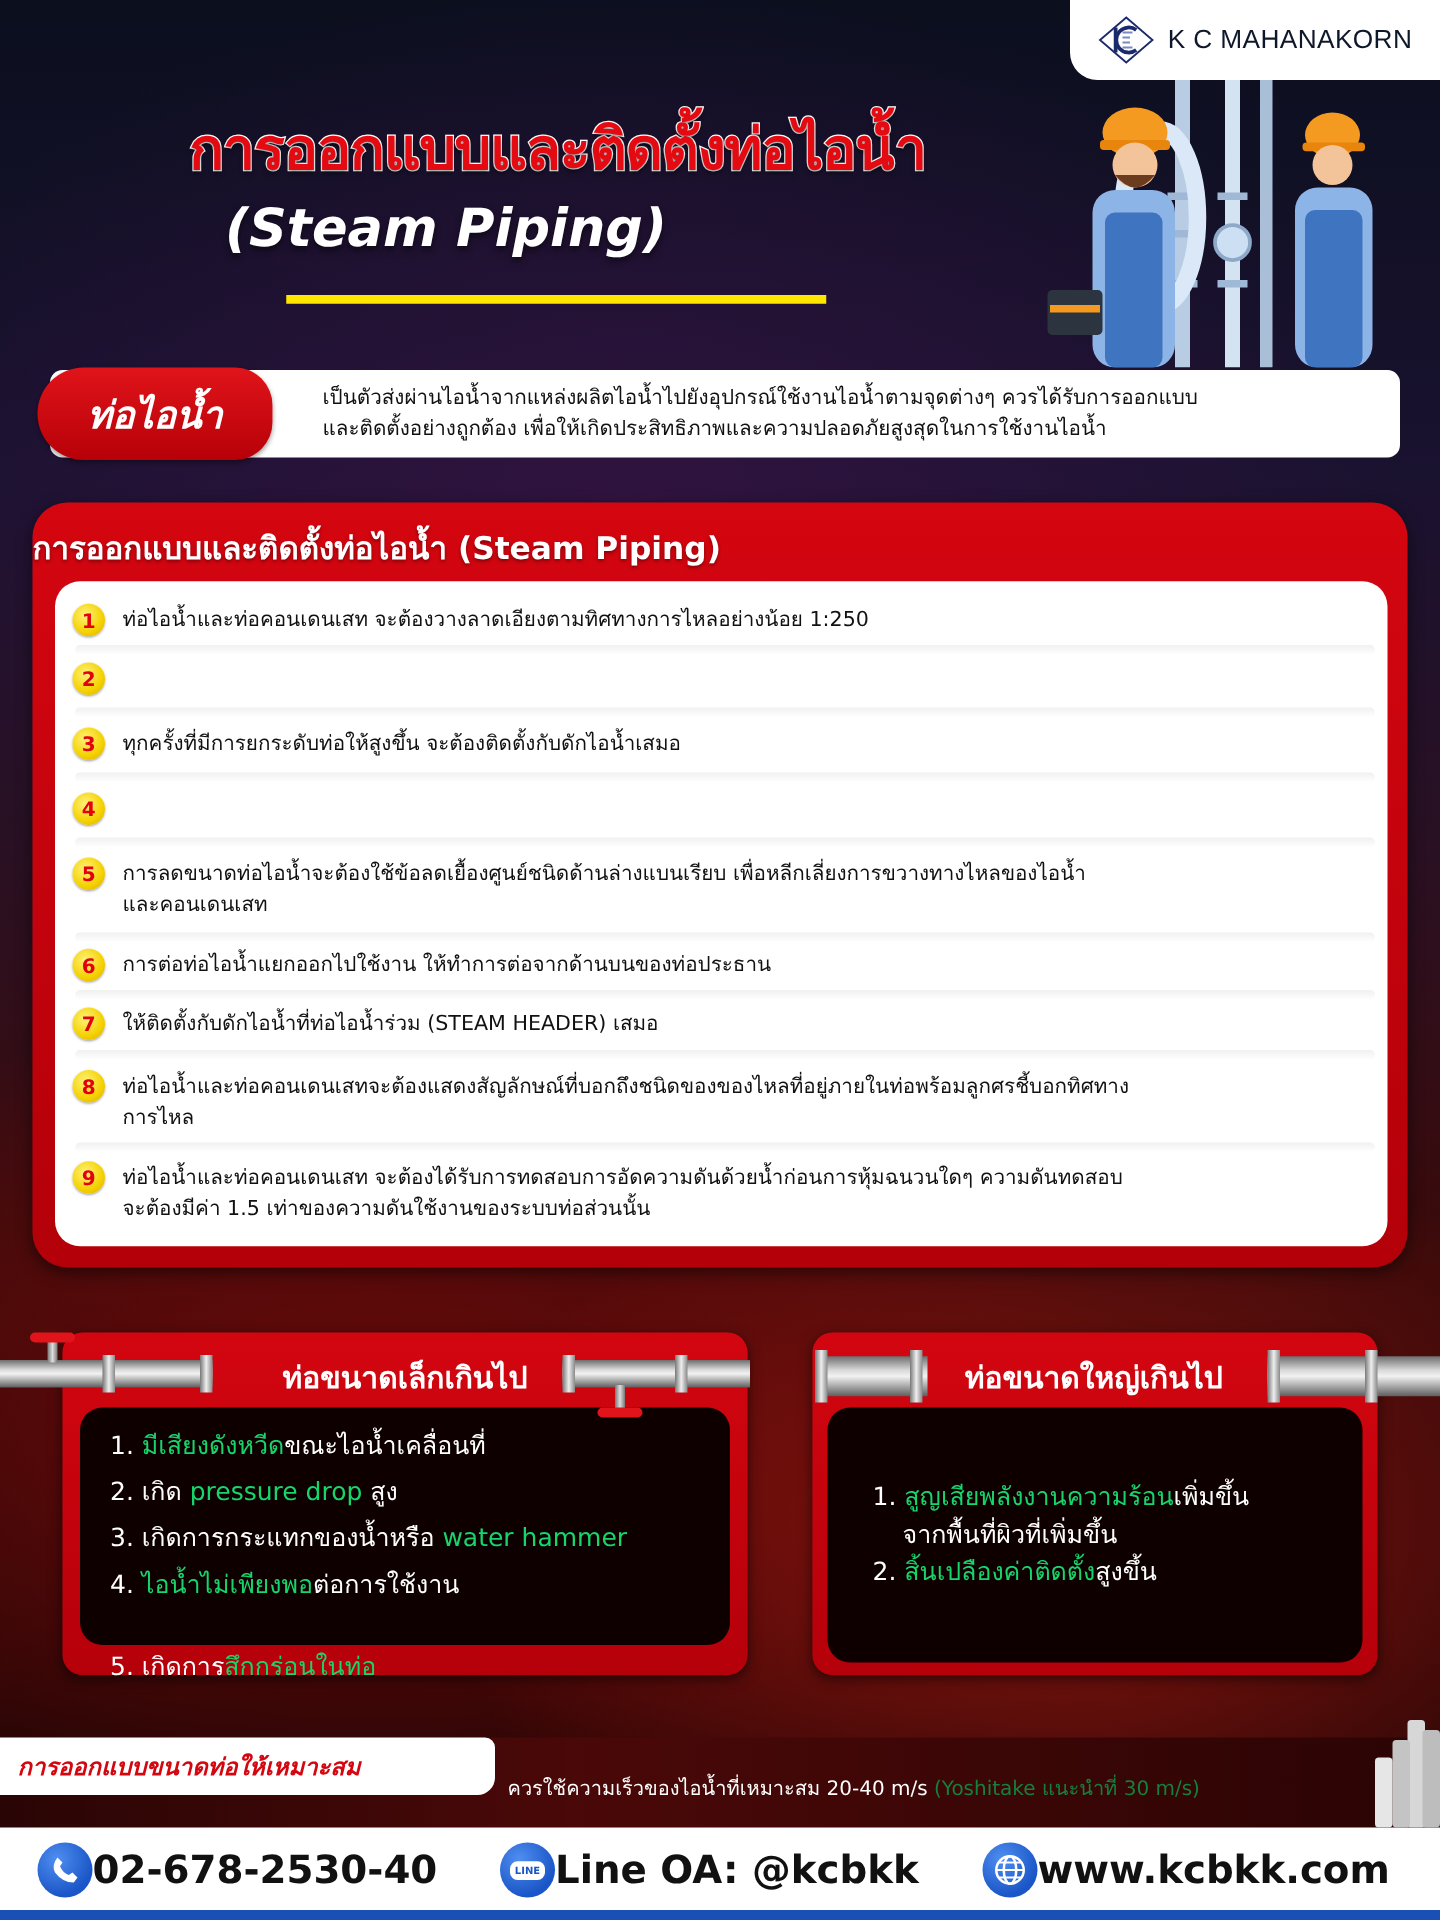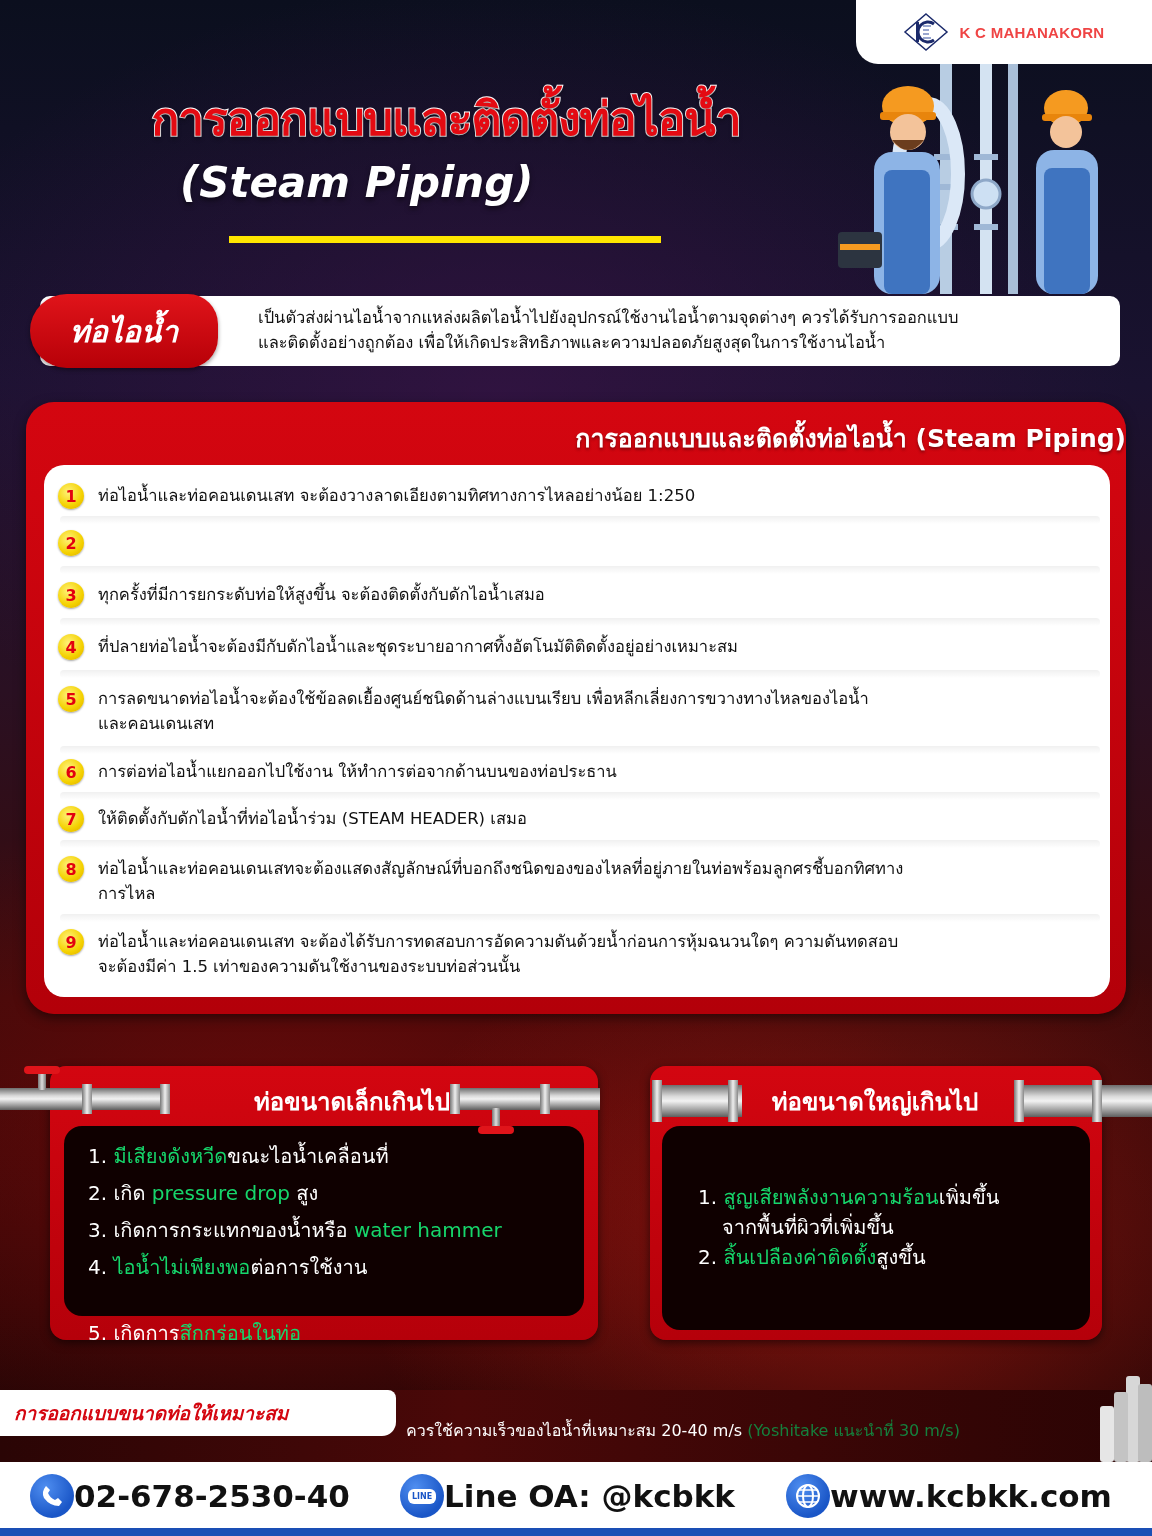--- a/index.html
+++ b/index.html
@@ -14,21 +14,21 @@
       linear-gradient(180deg, #0b0f1e 0%, #1a1230 25%, #2a1022 45%, #3a0a0a 65%, #2a0606 85%, #120303 100%);
   }
   .abs { position: absolute; }
 
   
   .logo-box {
     position: absolute; right: 0; top: 0; width: 296px; height: 64px;
     background: #fff; border-bottom-left-radius: 22px;
     display: flex; align-items: center; justify-content: center; gap: 10px;
   }
-  .logo-text { font-family: "Liberation Sans", sans-serif; font-weight: 700; color: #ef4444; font-size: 15px; letter-spacing: 0.3px; }
+  .logo-text { font-family: "Liberation Sans", sans-serif; font-weight: 400; color: #0f172a; font-size: 21px; letter-spacing: 0.3px; }
 
   
   .title-th {
     position: absolute; left: 36px; top: 82px; width: 820px;
     font-family: "DejaVu Sans", sans-serif; font-weight: 700; font-size: 46px;
     color: #e40a12; -webkit-text-stroke: 2px #fff; paint-order: stroke fill;
     text-shadow: 0 3px 4px rgba(0,0,0,0.4); letter-spacing: -1px;
     text-align: center;
   }
   .title-en {
@@ -58,21 +58,21 @@
     font-size: 16.5px; line-height: 25px; color: #111;
   }
 
   
   .main-card {
     position: absolute; left: 26px; top: 402px; width: 1100px; height: 612px;
     background: linear-gradient(180deg, #d40610, #b30009);
     border-radius: 28px; box-shadow: 0 4px 12px rgba(0,0,0,0.5);
   }
   .main-title {
-    position: absolute; left: 26px; top: 418px; width: 1100px; text-align: right;
+    position: absolute; left: 26px; top: 418px; width: 1100px; text-align: left;
     color: #fff; font-weight: 700; font-size: 25px; text-shadow: 0 2px 3px rgba(0,0,0,0.4);
   }
   .main-inner {
     position: absolute; left: 44px; top: 465px; width: 1066px; height: 532px;
     background: #fff; border-radius: 20px;
   }
   .rule-row { position: absolute; left: 58px; width: 1040px; display: flex; align-items: flex-start; gap: 14px; }
   .rule-num {
     flex: 0 0 26px; height: 26px; border-radius: 50%;
     background: radial-gradient(circle at 40% 35%, #fff27a, #f4d100 60%, #d9a900);
@@ -206,23 +206,20 @@
 <div class="rule-row" style="top:582px">
   <div class="rule-num">3</div>
   <div class="rule-text">
       <div>ทุกครั้งที่มีการยกระดับท่อให้สูงขึ้น จะต้องติดตั้งกับดักไอน้ำเสมอ</div>
     </div>
 </div>
 <div class="rule-sep" style="top:618px"></div>
 
 <div class="rule-row" style="top:634px">
   <div class="rule-num">4</div>
-  <div class="rule-text">
-      <div>ที่ปลายท่อไอน้ำจะต้องมีกับดักไอน้ำและชุดระบายอากาศทิ้งอัตโนมัติติดตั้งอยู่อย่างเหมาะสม</div>
-    </div>
 </div>
 <div class="rule-sep" style="top:670px"></div>
 
 <div class="rule-row" style="top:686px">
   <div class="rule-num">5</div>
   <div class="rule-text">
     <div>การลดขนาดท่อไอน้ำจะต้องใช้ข้อลดเยื้องศูนย์ชนิดด้านล่างแบนเรียบ เพื่อหลีกเลี่ยงการขวางทางไหลของไอน้ำ</div>
     <div>และคอนเดนเสท</div>
   </div>
 </div>
@@ -266,21 +263,21 @@
 <div class="pipe" style="left:0; top:1088px; width:170px;"></div>
 <div class="pipe-joint" style="left:82px; top:1084px;"></div>
 <div class="pipe-joint" style="left:160px; top:1084px;"></div>
 <div class="valve-stem" style="left:38px; top:1070px;"></div>
 <div class="valve-handle" style="left:24px; top:1066px;"></div>
 <div class="pipe" style="left:450px; top:1088px; width:150px;"></div>
 <div class="pipe-joint" style="left:450px; top:1084px;"></div>
 <div class="pipe-joint" style="left:540px; top:1084px;"></div>
 <div class="valve-stem" style="left:492px; top:1108px;"></div>
 <div class="valve-handle" style="left:478px; top:1126px;"></div>
-<div class="panel-title" style="left:186px; top:1082px; width:332px;">ท่อขนาดเล็กเกินไป</div>
+<div class="panel-title" style="left:158px; top:1082px; width:332px;">ท่อขนาดเล็กเกินไป</div>
 
 <div class="list-item" style="left:88px; top:1141px;">
   <span>1. </span><span class="hl">มีเสียงดังหวีด</span><span>ขณะไอน้ำเคลื่อนที่</span>
 </div>
 <div class="list-item" style="left:88px; top:1178px;">
   <span>2. </span><span>เกิด </span><span class="hl">pressure drop</span><span> สูง</span>
 </div>
 <div class="list-item" style="left:88px; top:1215px;">
   <span>3. </span><span>เกิดการกระแทกของน้ำหรือ </span><span class="hl">water hammer</span>
 </div>

